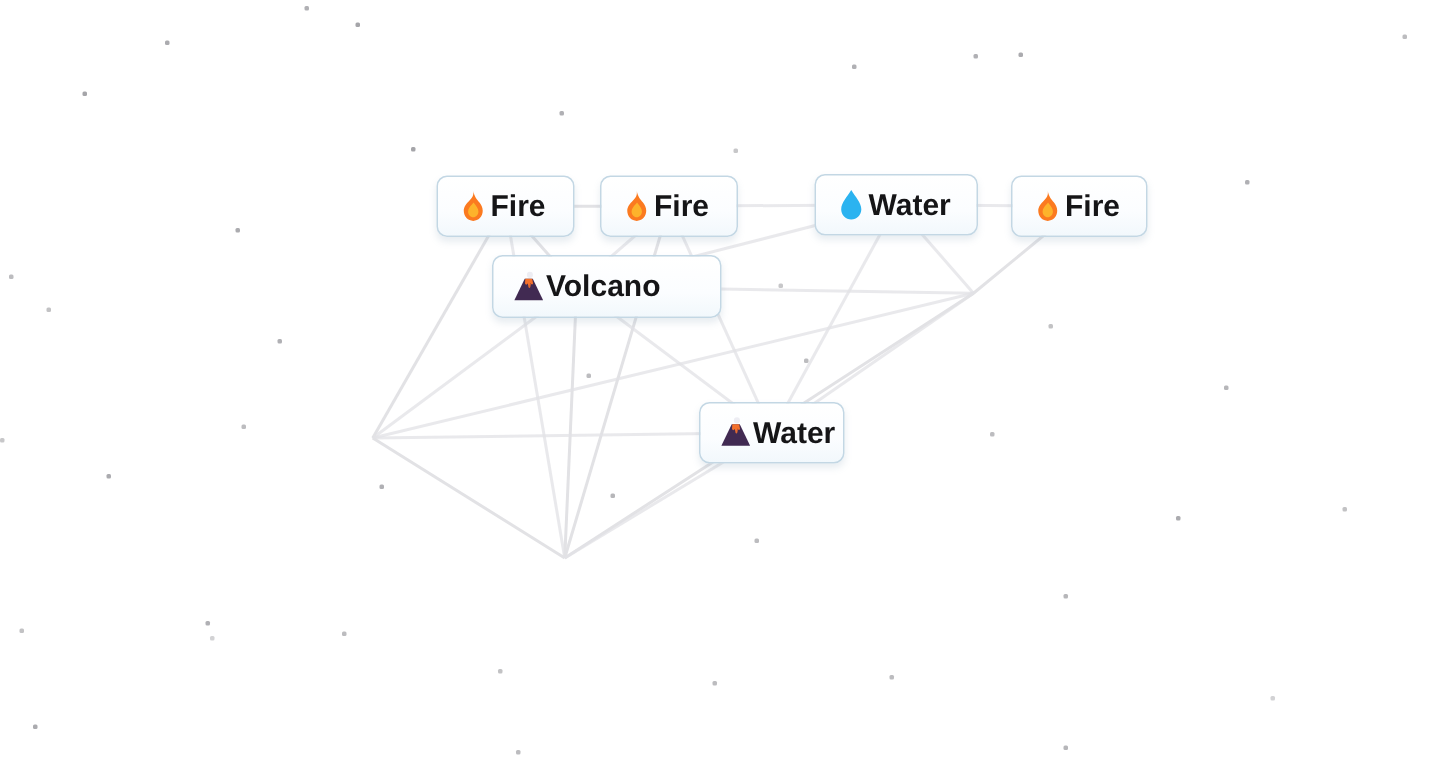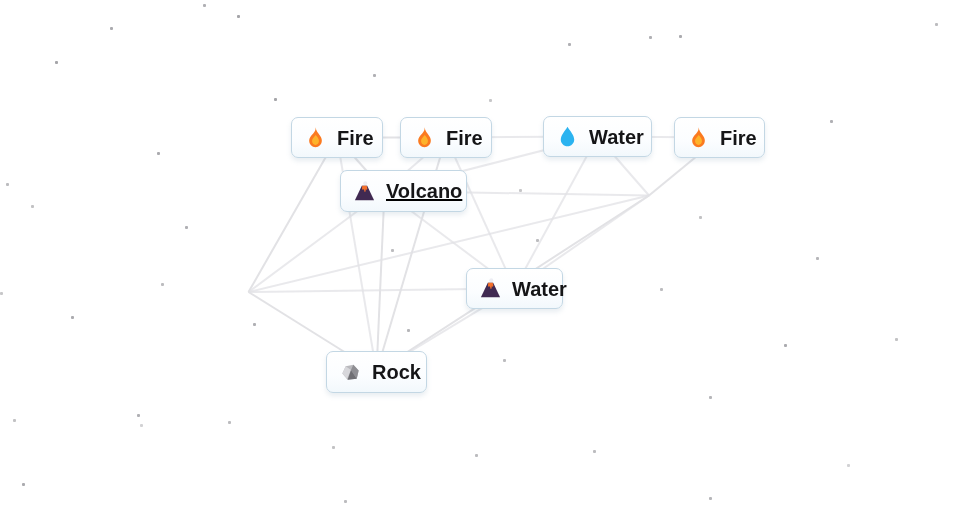--- a/index.html
+++ b/index.html
@@ -17,21 +17,20 @@
     position: absolute;
     width: 3px; height: 3px;
     background: #8f8f94;
     border-radius: 1px;
   }
   #cards { position: absolute; left: 0; top: 0; width: 100%; height: 100%; z-index: 2; }
   .card {
     position: absolute;
     display: flex;
     align-items: center;
-    gap: 10px;
     padding: 0 14px 0 12px;
     box-sizing: border-box;
     background: linear-gradient(180deg, #ffffff 0%, #fbfdff 60%, #f2f8fc 100%);
     border: 1px solid #c3d7e4;
     border-radius: 7px;
     box-shadow: 0 3px 5px rgba(130, 155, 175, 0.18);
     cursor: pointer;
     user-select: none;
   }
   .card .icon { display: flex; align-items: center; justify-content: center; }
@@ -146,21 +145,21 @@
       </div>
       <div class="card" style="left: 674px; top: 117px; width: 91px; height: 41px;">
         <span class="icon">
           <svg viewBox="0 0 24 24">
             <path fill="#fb7a20" d="M12 1.4c.5 3.1-.8 4.7-2.6 6.6C7.3 10.1 5.4 12.3 5.4 15.2c0 4 3 7 6.6 7s6.6-3 6.6-7c0-2.5-1.2-4.3-2.4-5.9C14.5 7.2 12.8 5.3 12 1.4z"></path>
             <path fill="#fdb32b" d="M12.2 9.4c1.9 2.4 3.4 4.1 3.4 6.3 0 2.3-1.6 4-3.6 4s-3.6-1.7-3.6-4c0-2.1 1.5-3.5 2.5-4.7.6-.7 1-1.2 1.3-1.6z"></path>
           </svg>
         </span>
         <span class="label">Fire</span>
       </div>
-      <div class="card" style="left: 340px; top: 170px; width: 127px; height: 42px; text-decoration: underline;">
+      <div class="card" style="left: 328px; top: 170px; width: 153px; height: 42px;">
         <span class="icon">
           <svg viewBox="0 0 24 24">
             <circle cx="12.8" cy="3.4" r="2.1" fill="#ededf3"></circle>
             <path fill="#412a52" d="M9.2 6h5.6L22 21H2z"></path>
             <path fill="#f4702b" d="M9.6 6h4.8l.6 3.4c-.5 1.1-1.4.7-1.7-.3-.4 1.6-1.7 1.8-2.2.2-.3 1.1-1.3 1.2-1.7.1z"></path>
             <path fill="#f4702b" d="M11.3 9.2l.5 2.6c.2.9 1.1.9 1.3 0l.4-2.2z" opacity=".9"></path>
           </svg>
         </span>
         <span class="label">Volcano</span>
       </div>
@@ -168,25 +167,14 @@
         <span class="icon">
           <svg viewBox="0 0 24 24">
             <circle cx="12.8" cy="3.4" r="2.1" fill="#ededf3"></circle>
             <path fill="#412a52" d="M9.2 6h5.6L22 21H2z"></path>
             <path fill="#f4702b" d="M9.6 6h4.8l.6 3.4c-.5 1.1-1.4.7-1.7-.3-.4 1.6-1.7 1.8-2.2.2-.3 1.1-1.3 1.2-1.7.1z"></path>
             <path fill="#f4702b" d="M11.3 9.2l.5 2.6c.2.9 1.1.9 1.3 0l.4-2.2z" opacity=".9"></path>
           </svg>
         </span>
         <span class="label">Water</span>
       </div>
-      <div class="card" style="left: 326px; top: 351px; width: 101px; height: 42px;">
-        <span class="icon">
-          <svg viewBox="0 0 24 24">
-            <path fill="#b9b9bd" d="M7 5.5 15 4l5.5 6-2 8.5-9.5 1L3.5 13z"></path>
-            <path fill="#8e8e93" d="M15 4l5.5 6-2 8.5-6-9z"></path>
-            <path fill="#d7d7db" d="M7 5.5l5.5 4-4 9-5-5.5z"></path>
-            <path fill="#6f6f74" d="M12.5 9.5l6 9-9.5 1z"></path>
-          </svg>
-        </span>
-        <span class="label">Rock</span>
-      </div>
     </div>
 </div>
 
 </body></html>

